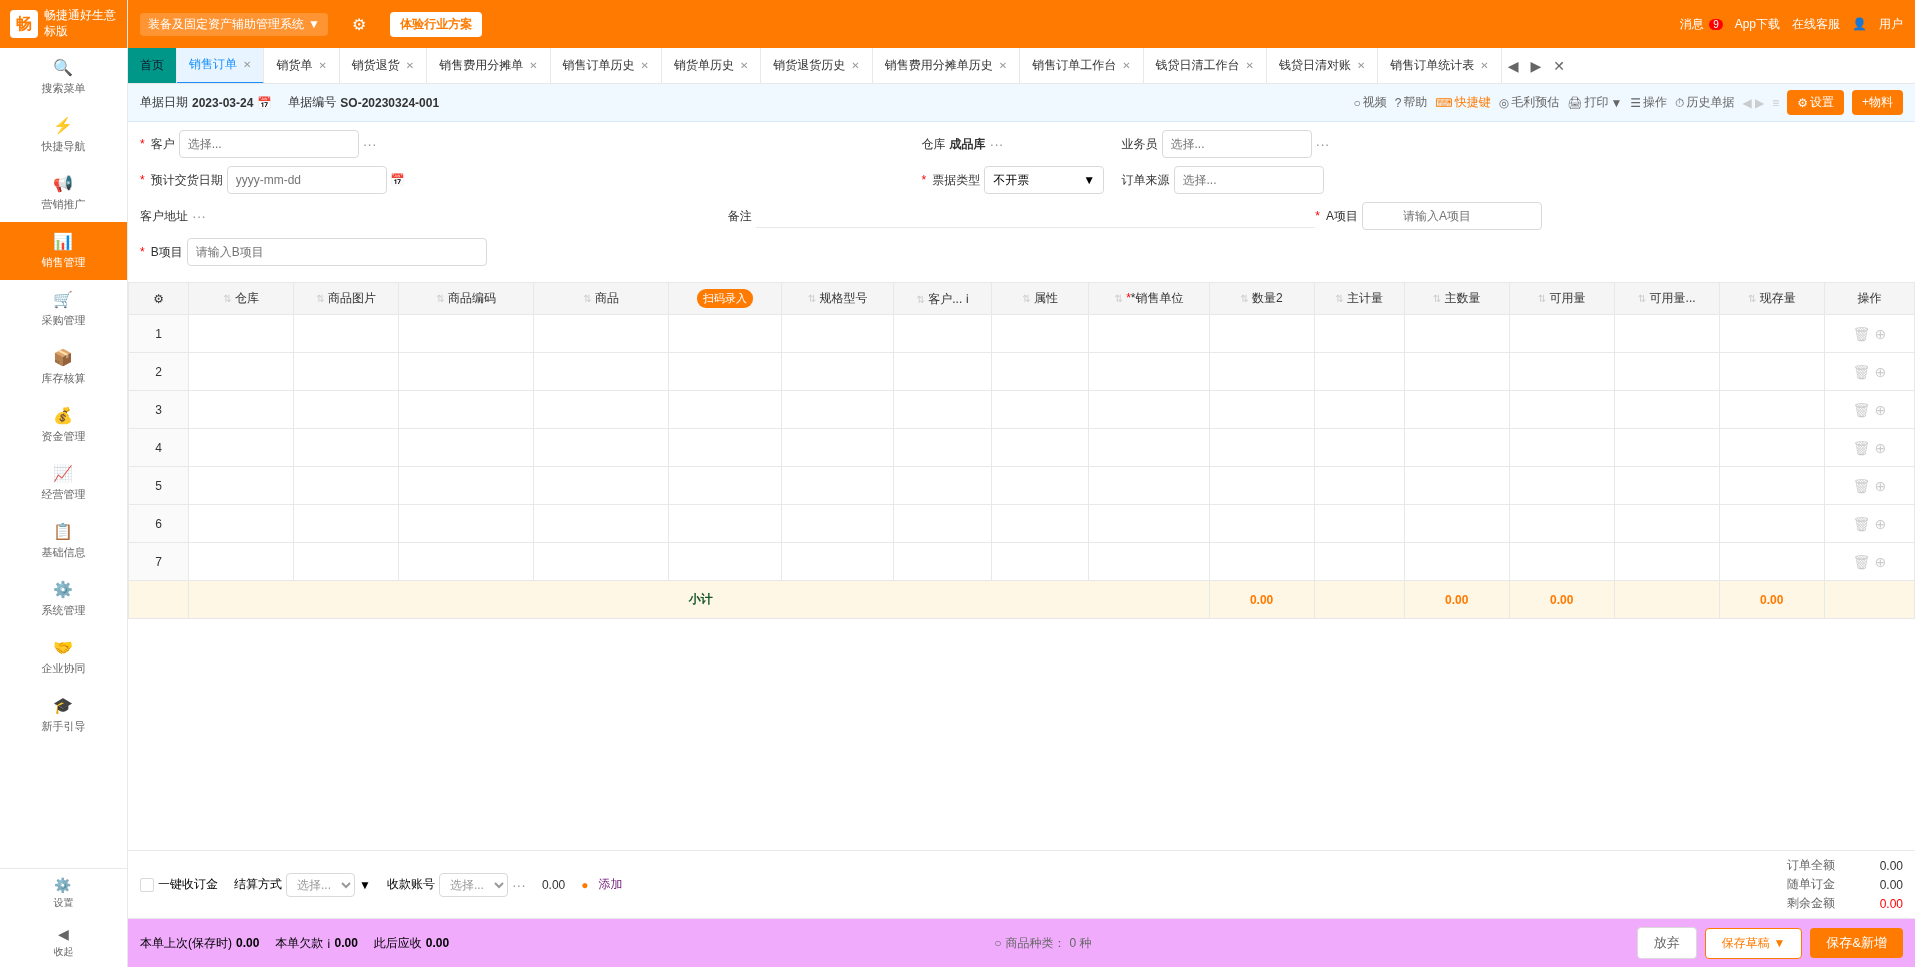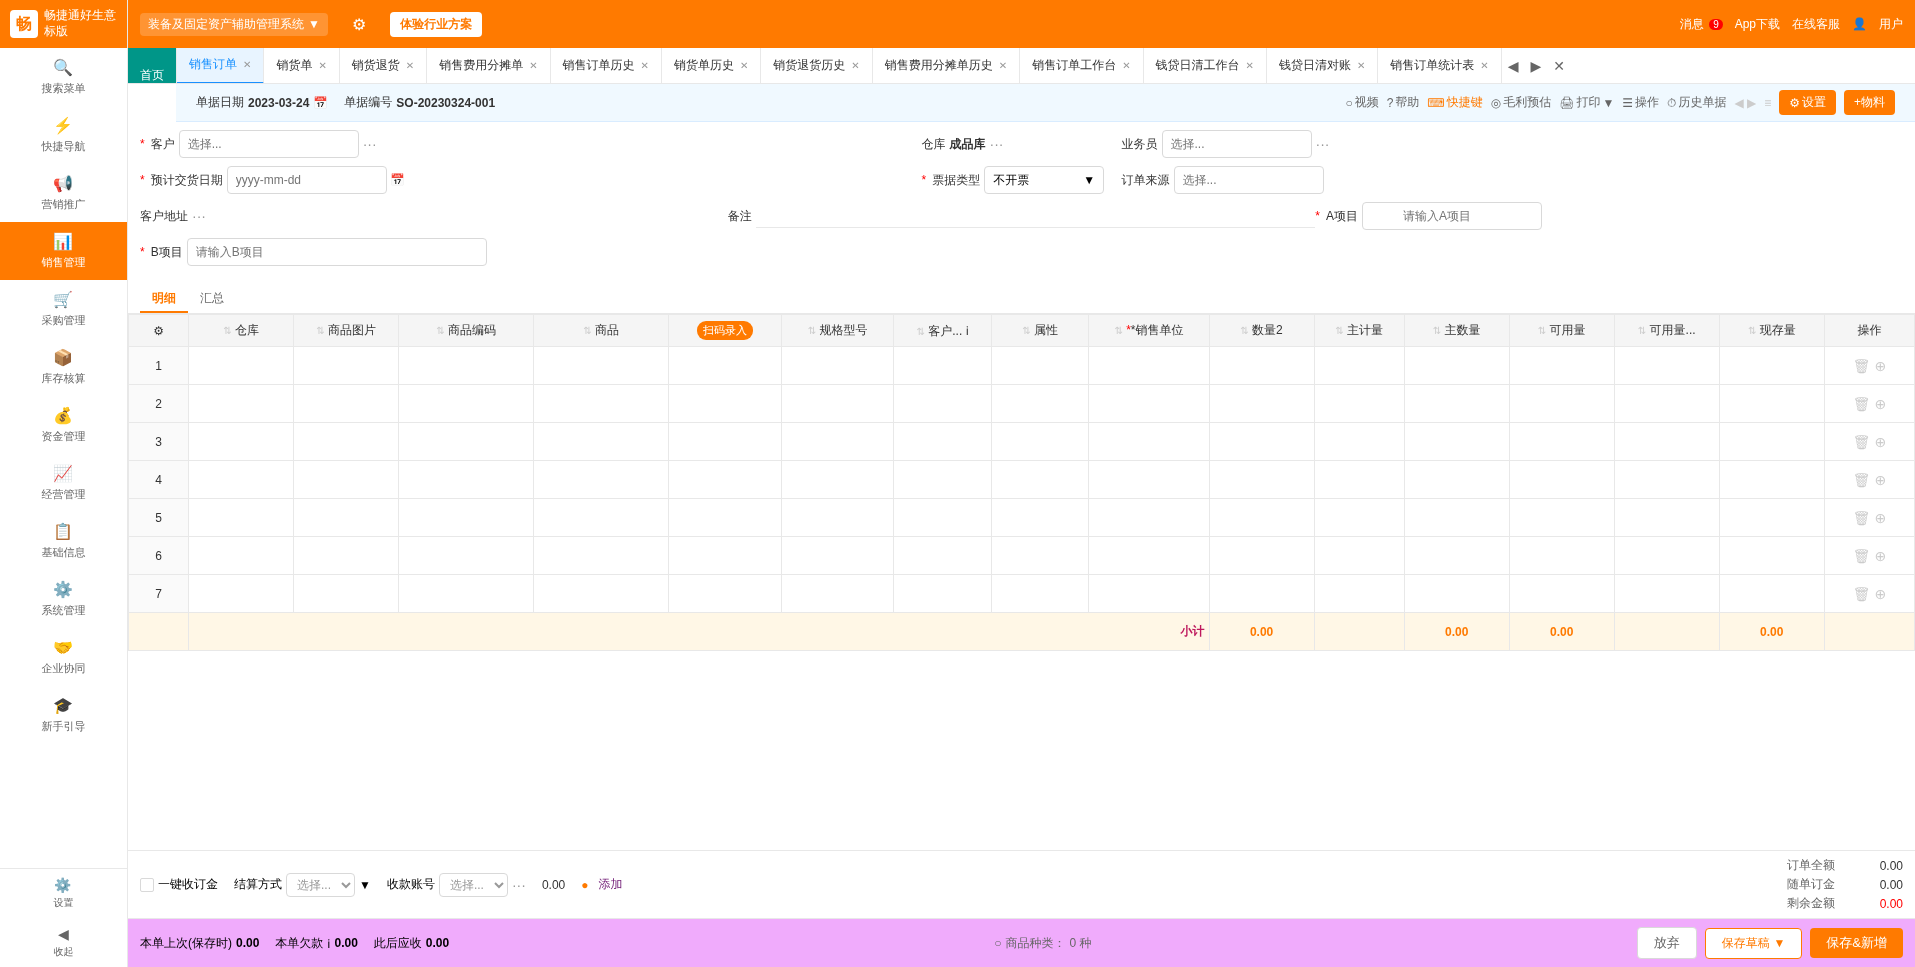--- a/index.html
+++ b/index.html
@@ -26,28 +26,28 @@
     .topbar { background: #ff7a00; display: flex; align-items: center; padding: 0 12px; height: 48px; gap: 24px; flex-shrink: 0; }
     .topbar-btn { background: #fff; color: #ff7a00; border: none; border-radius: 4px; padding: 4px 10px; font-size: 12px; cursor: pointer; font-weight: bold; }
     .topbar-actions { display: flex; align-items: center; gap: 12px; color: #fff; font-size: 12px; }
     .topbar-badge { background: #f00; color: #fff; border-radius: 10px; font-size: 10px; padding: 0 4px; margin-left: 2px; }
 
     
     .tabs { background: #fff; display: flex; align-items: center; border-bottom: 1px solid #e8e8e8; height: 36px; overflow: hidden; flex-shrink: 0; }
     .tab { padding: 0 12px; height: 36px; display: flex; align-items: center; gap: 4px; cursor: pointer; white-space: nowrap; border-right: 1px solid #e8e8e8; color: #333; font-size: 12px; flex-shrink: 0; }
     .tab.active { background: #e8f4ff; color: #1890ff; border-bottom: 2px solid #1890ff; }
     .tab-close { font-size: 10px; color: #999; margin-left: 2px; }
-    .tab-home { background: #009688; color: #ffffff; align-items: flex-end; }
+    .tab-home { background: #009688; color: #0f172a; }
     .tab-nav-btn { padding: 0 6px; color: #666; cursor: pointer; border: none; background: none; font-size: 14px; }
 
     
     .content { flex: 1; background: #fff; overflow: hidden; display: flex; flex-direction: column; }
 
     
-    .form-header { background: #f0f9ff; border-bottom: 1px solid #d9ecff; padding: 6px 20px; display: flex; align-items: center; gap: 16px; flex-shrink: 0; margin-left: 48px; }
+    .form-header { background: #f0f9ff; border-bottom: 1px solid #d9ecff; padding: 6px 12px; display: flex; align-items: center; gap: 16px; flex-shrink: 0; }
     .form-header-right { margin-left: auto; display: flex; align-items: center; gap: 8px; }
     .form-field { display: flex; align-items: center; gap: 4px; }
     .form-label { color: #333; font-size: 12px; }
     .form-value { color: #333; font-size: 12px; font-weight: bold; }
     .header-action-btn { font-size: 12px; color: #666; cursor: pointer; display: flex; align-items: center; gap: 2px; }
     .header-action-btn.orange { color: #ff7a00; }
 
     
     .form-body { padding: 8px 12px; flex-shrink: 0; }
     .form-row { display: flex; align-items: center; margin-bottom: 8px; gap: 0; }
@@ -344,28 +344,20 @@
 
       <div class="form-row">
         <div class="form-cell">
           <span class="required">*</span>
           <span class="form-label">B项目</span>
           <input class="form-input" style="max-width: 300px;" placeholder="请输入B项目">
         </div>
       </div>
     </div>
 
-    <div class="detail-tabs">
-      <div class="detail-tab active">
-        <span>明细</span>
-      </div>
-      <div class="detail-tab">
-        <span>汇总</span>
-      </div>
-    </div>
 
     <div class="table-wrap">
       <table class="data-table">
         <thead>
           <tr>
             <th style="width:36px;">⚙</th>
             <th style="width:70px;"><span class="sort-icon">⇅</span> <span>仓库</span></th>
             <th style="width:70px;"><span class="sort-icon">⇅</span> <span>商品图片</span></th>
             <th style="width:90px;"><span class="sort-icon">⇅</span> <span>商品编码</span></th>
             <th style="width:90px;"><span class="sort-icon">⇅</span> <span>商品</span></th>
@@ -548,21 +540,21 @@
             <td class="col-action">
                 <div class="action-icons">
                   <span class="action-icon">🗑</span>
                   <span class="action-icon">⊕</span>
                 </div>
               </td>
           </tr>
 
           <tr class="subtotal-row">
             <td></td>
-            <td colspan="9" style="text-align:right; padding-left:8px; color:#be185d; font-weight:bold;">小计</td>
+            <td colspan="9" style="text-align:center; padding-left:8px; color:#14532d; font-weight:bold;">小计</td>
             <td style="color:#ff7a00; font-weight:bold;">0.00</td>
             <td></td>
             <td style="color:#ff7a00; font-weight:bold;">0.00</td>
             <td style="color:#ff7a00; font-weight:bold;">0.00</td>
             <td></td>
             <td style="color:#ff7a00; font-weight:bold;">0.00</td>
             <td></td>
           </tr>
         </tbody>
       </table>

